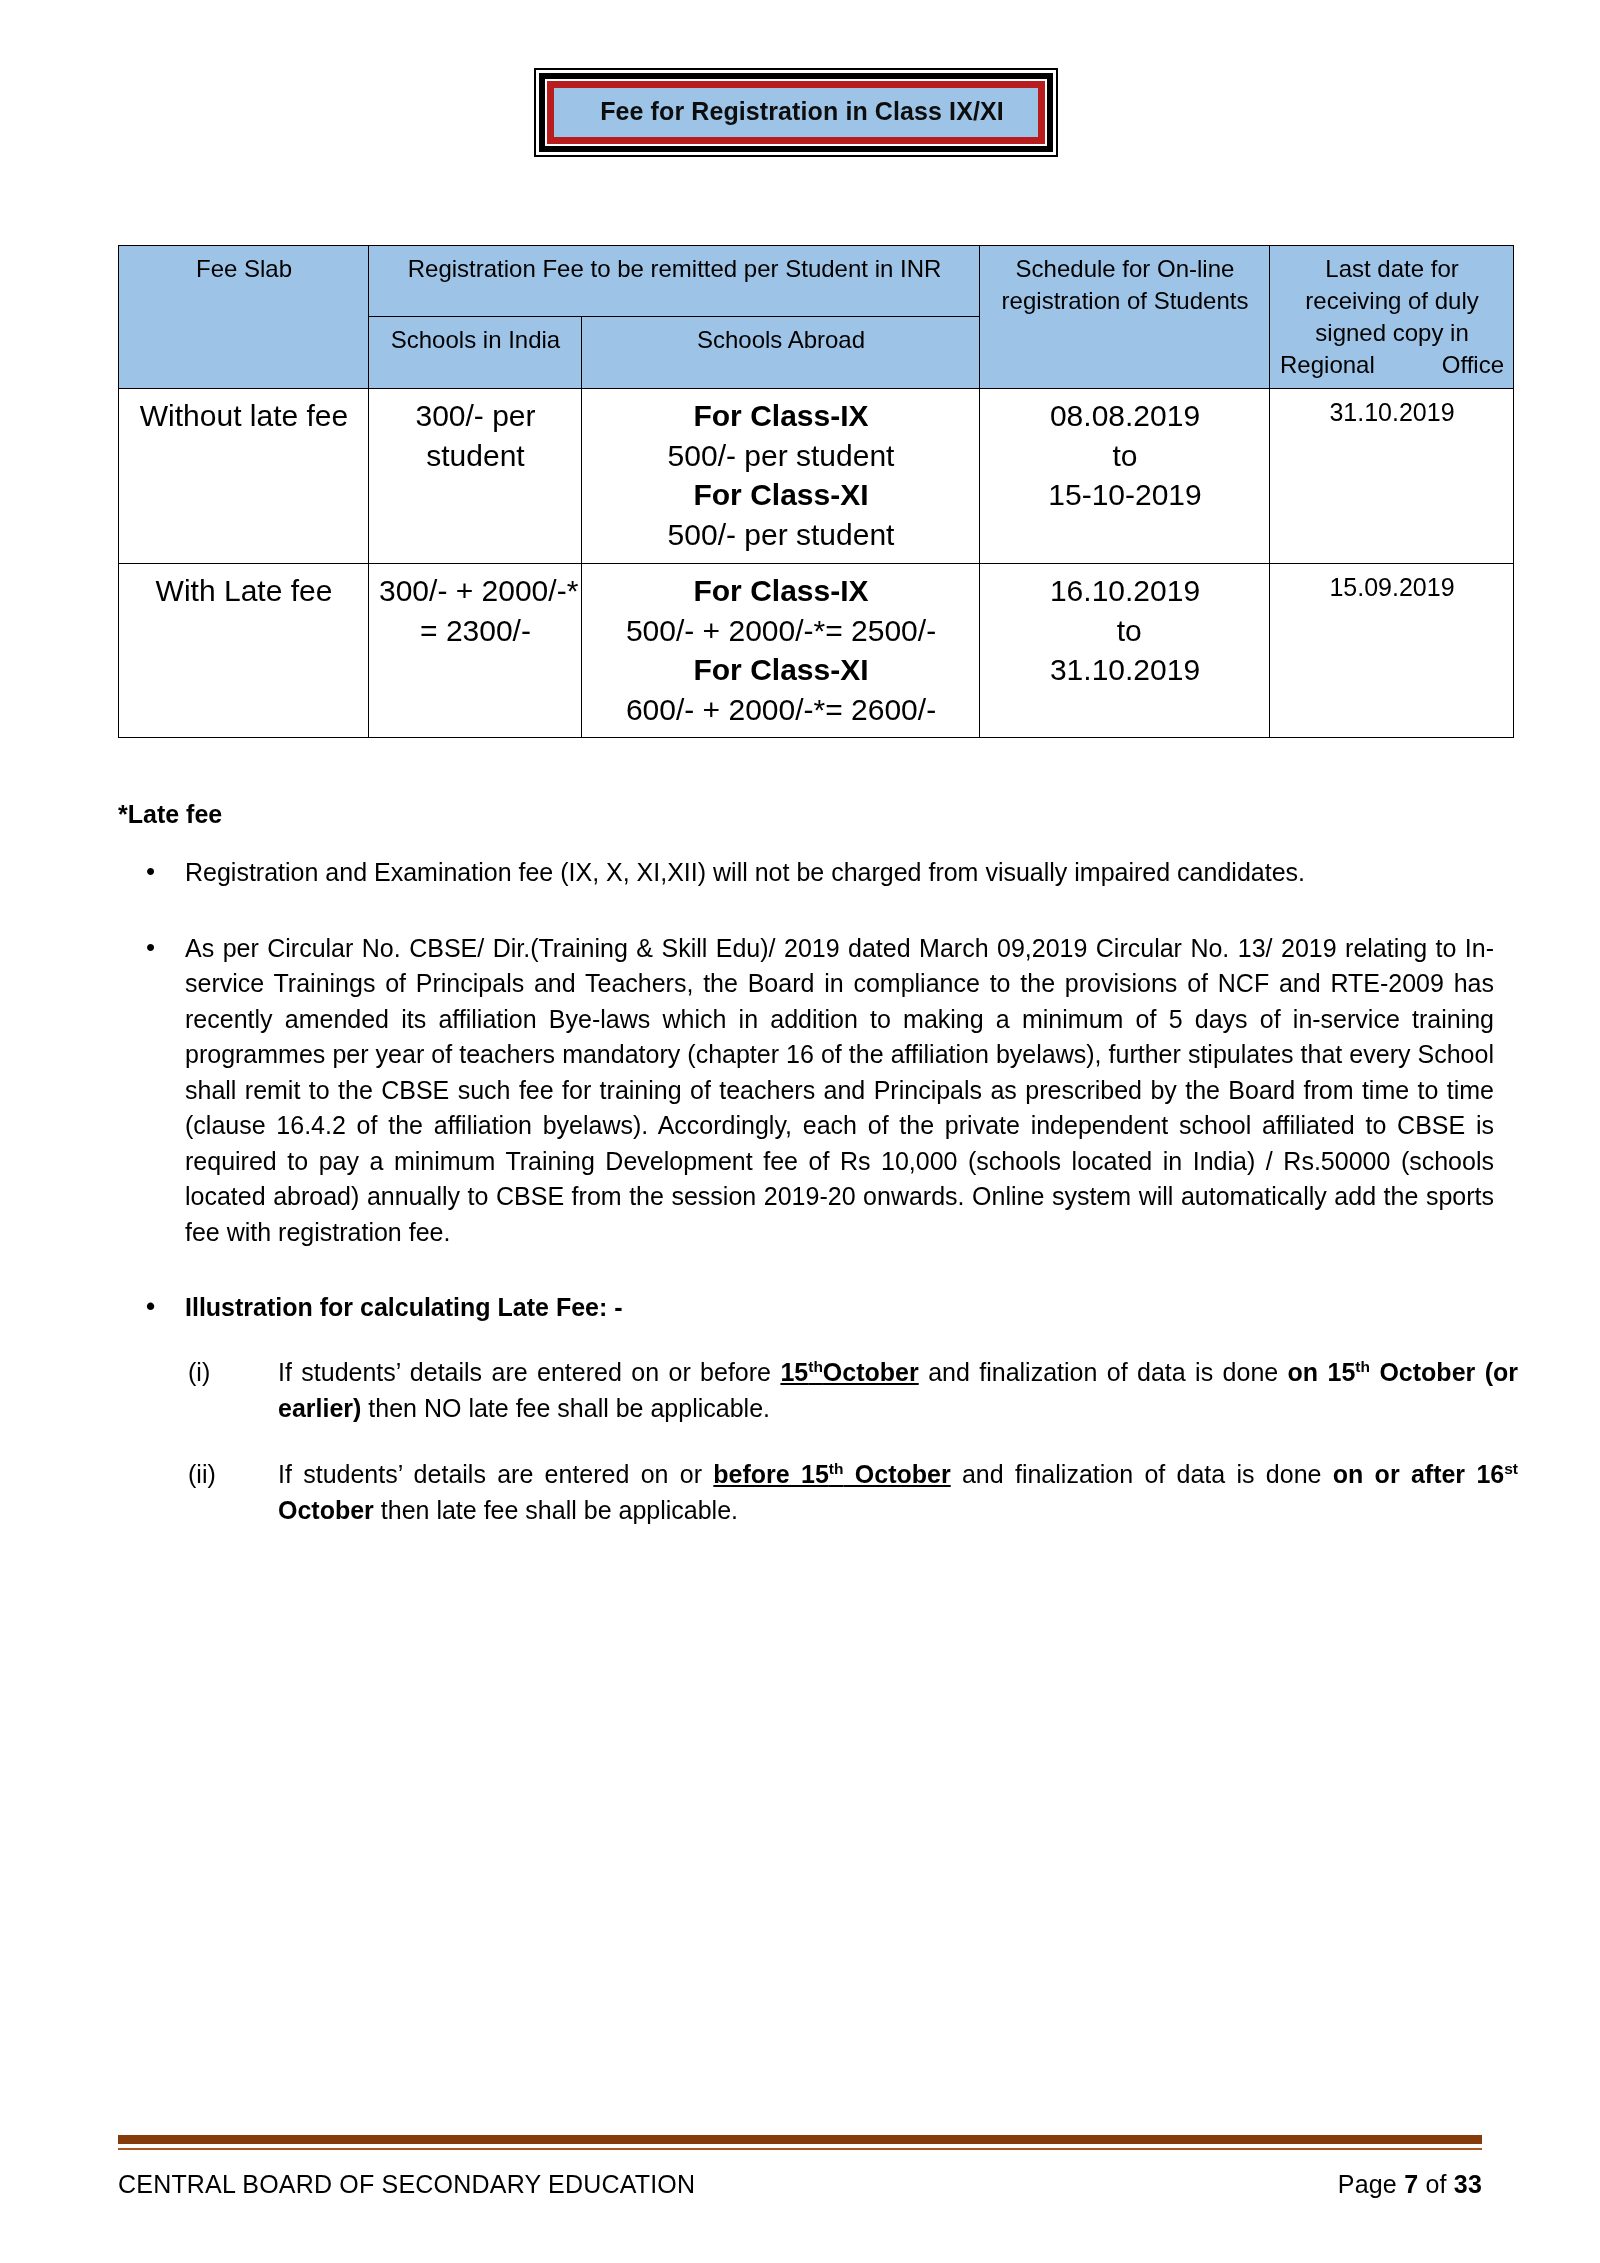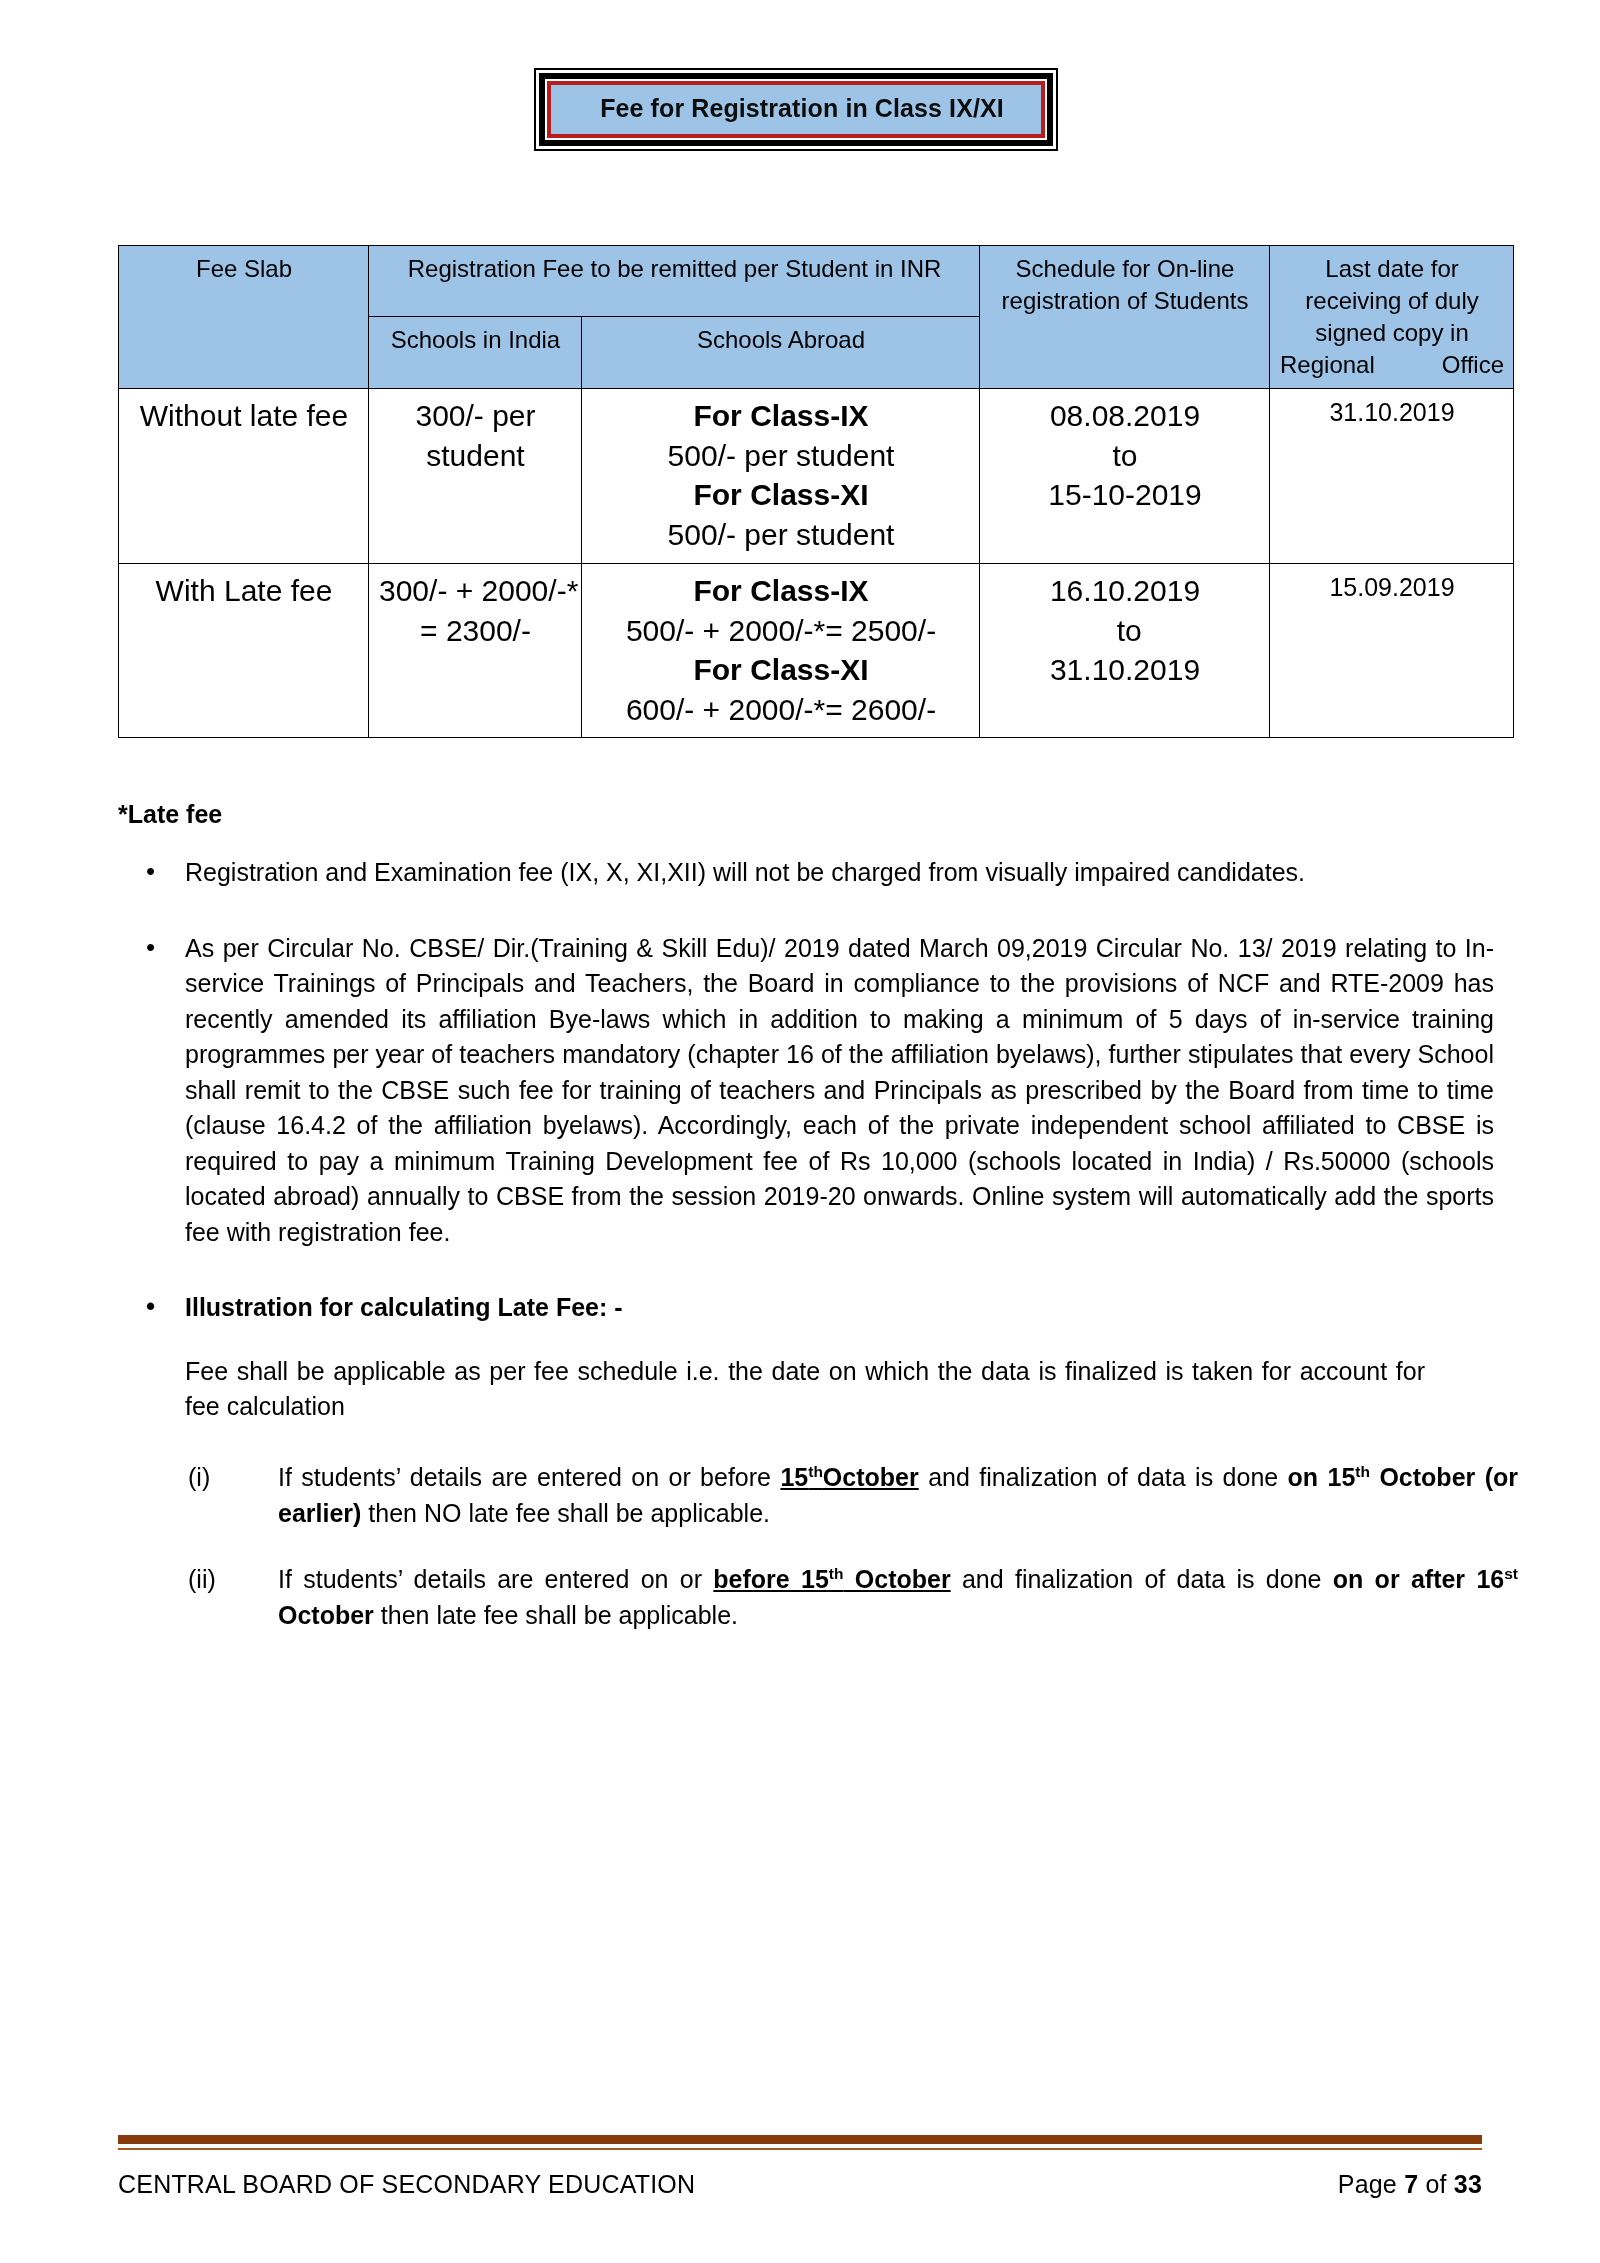--- a/index.html
+++ b/index.html
@@ -35,21 +35,21 @@
     padding: 3px;
     background: #ffffff;
   }
   .banner-mid {
     border: 6px solid #000000;
     padding: 2px;
     background: #ffffff;
   }
   .banner-inner {
     background: #9DC3E6;
-    border: 4px solid #b91c1c;
+    border: 7px solid #b91c1c;
     text-align: center;
     padding: 9px 0 11px 12px;
   }
   .banner-inner .btxt {
     font-size: 25px;
     font-weight: bold;
     letter-spacing: 0.1px;
     color: #0d0d0d;
   }
 
@@ -282,21 +282,20 @@
 
   <div class="late-fee-note">*Late fee</div>
 
   <div class="content">
     <ul class="bullets">
       <li>Registration and Examination fee (IX, X, XI,XII) will not be charged from visually impaired candidates.</li>
       <li>As per Circular No. CBSE/ Dir.(Training &amp; Skill Edu)/ 2019 dated  March 09,2019 Circular No. 13/ 2019 relating to In-service Trainings of Principals and Teachers, the Board in compliance to the provisions of NCF and RTE-2009 has recently amended its affiliation Bye-laws which in addition to making a minimum of 5 days of in-service training programmes per year of teachers mandatory  (chapter 16 of the affiliation byelaws), further stipulates that every School shall remit to the CBSE such fee for training of teachers and Principals  as prescribed by the Board from time to time (clause 16.4.2 of the affiliation byelaws).  Accordingly, each of the private independent school affiliated to CBSE is required to pay a minimum Training Development fee of Rs 10,000 (schools located in India) / Rs.50000 (schools located abroad) annually to CBSE from the session 2019-20 onwards.  Online system will automatically add the sports fee with registration fee.</li>
       <li class="bold-item">Illustration for calculating Late Fee: -</li>
     </ul>
 
-    <div class="para-indent">Fee shall be applicable as per fee schedule i.e. the date on which the data is finalized is taken for account for fee calculation</div>
 
     <ol class="roman">
       <li>
         <span class="marker">(i)</span><span>If students’ details are entered on or before </span><span class="b u"><span>15</span><sup>th</sup><span>October</span></span><span> and finalization of data is done </span><span class="b"><span>on 15</span><sup>th</sup><span> October (or earlier)</span></span><span> then NO late fee shall be applicable.</span>
       </li>
       <li>
         <span class="marker">(ii)</span><span>If students’ details are entered on or </span><span class="b u"><span>before 15</span><sup>th</sup><span> October</span></span><span> and finalization of data is done </span><span class="b"><span>on or after 16</span><sup>st</sup><span> October</span></span><span> then late fee shall be applicable.</span>
       </li>
     </ol>
   </div>

